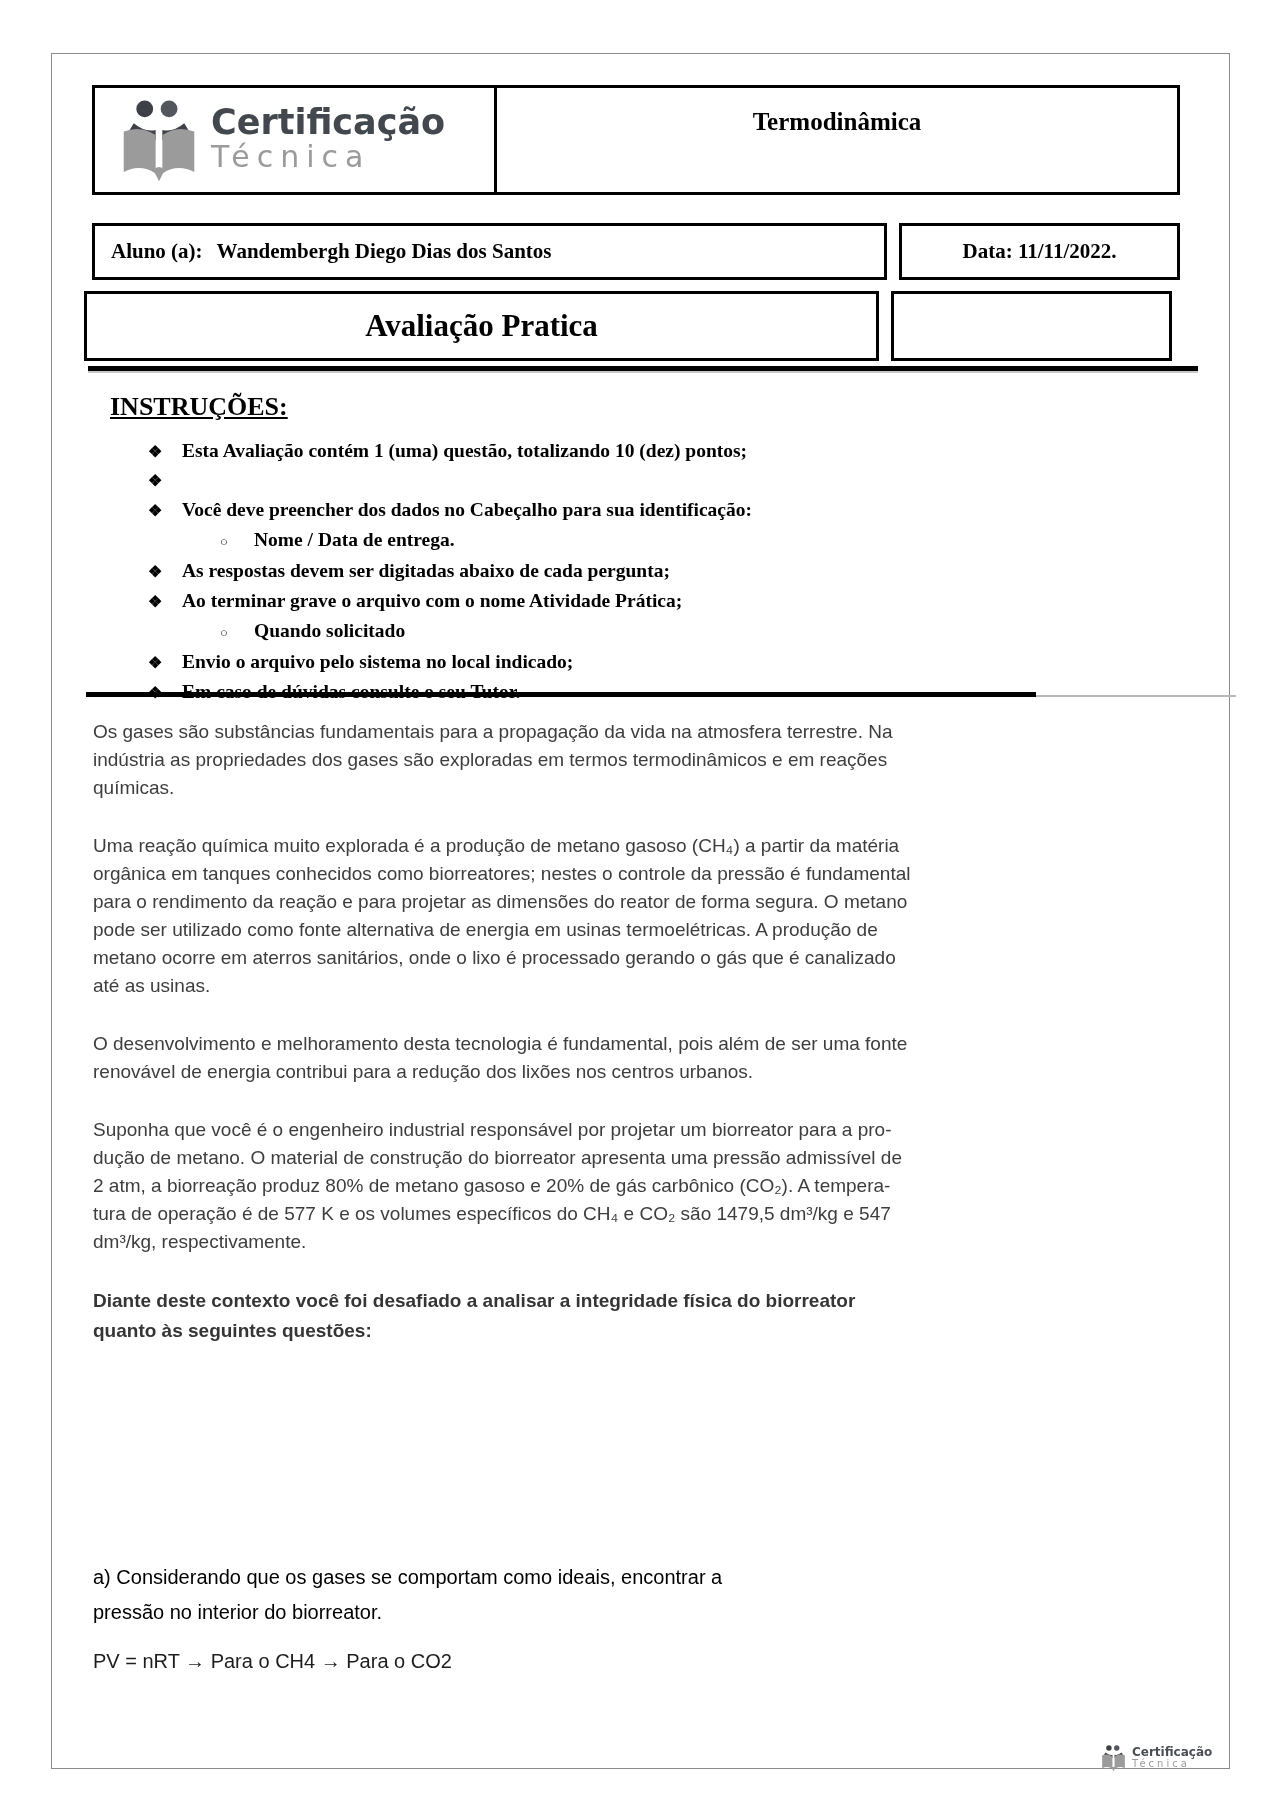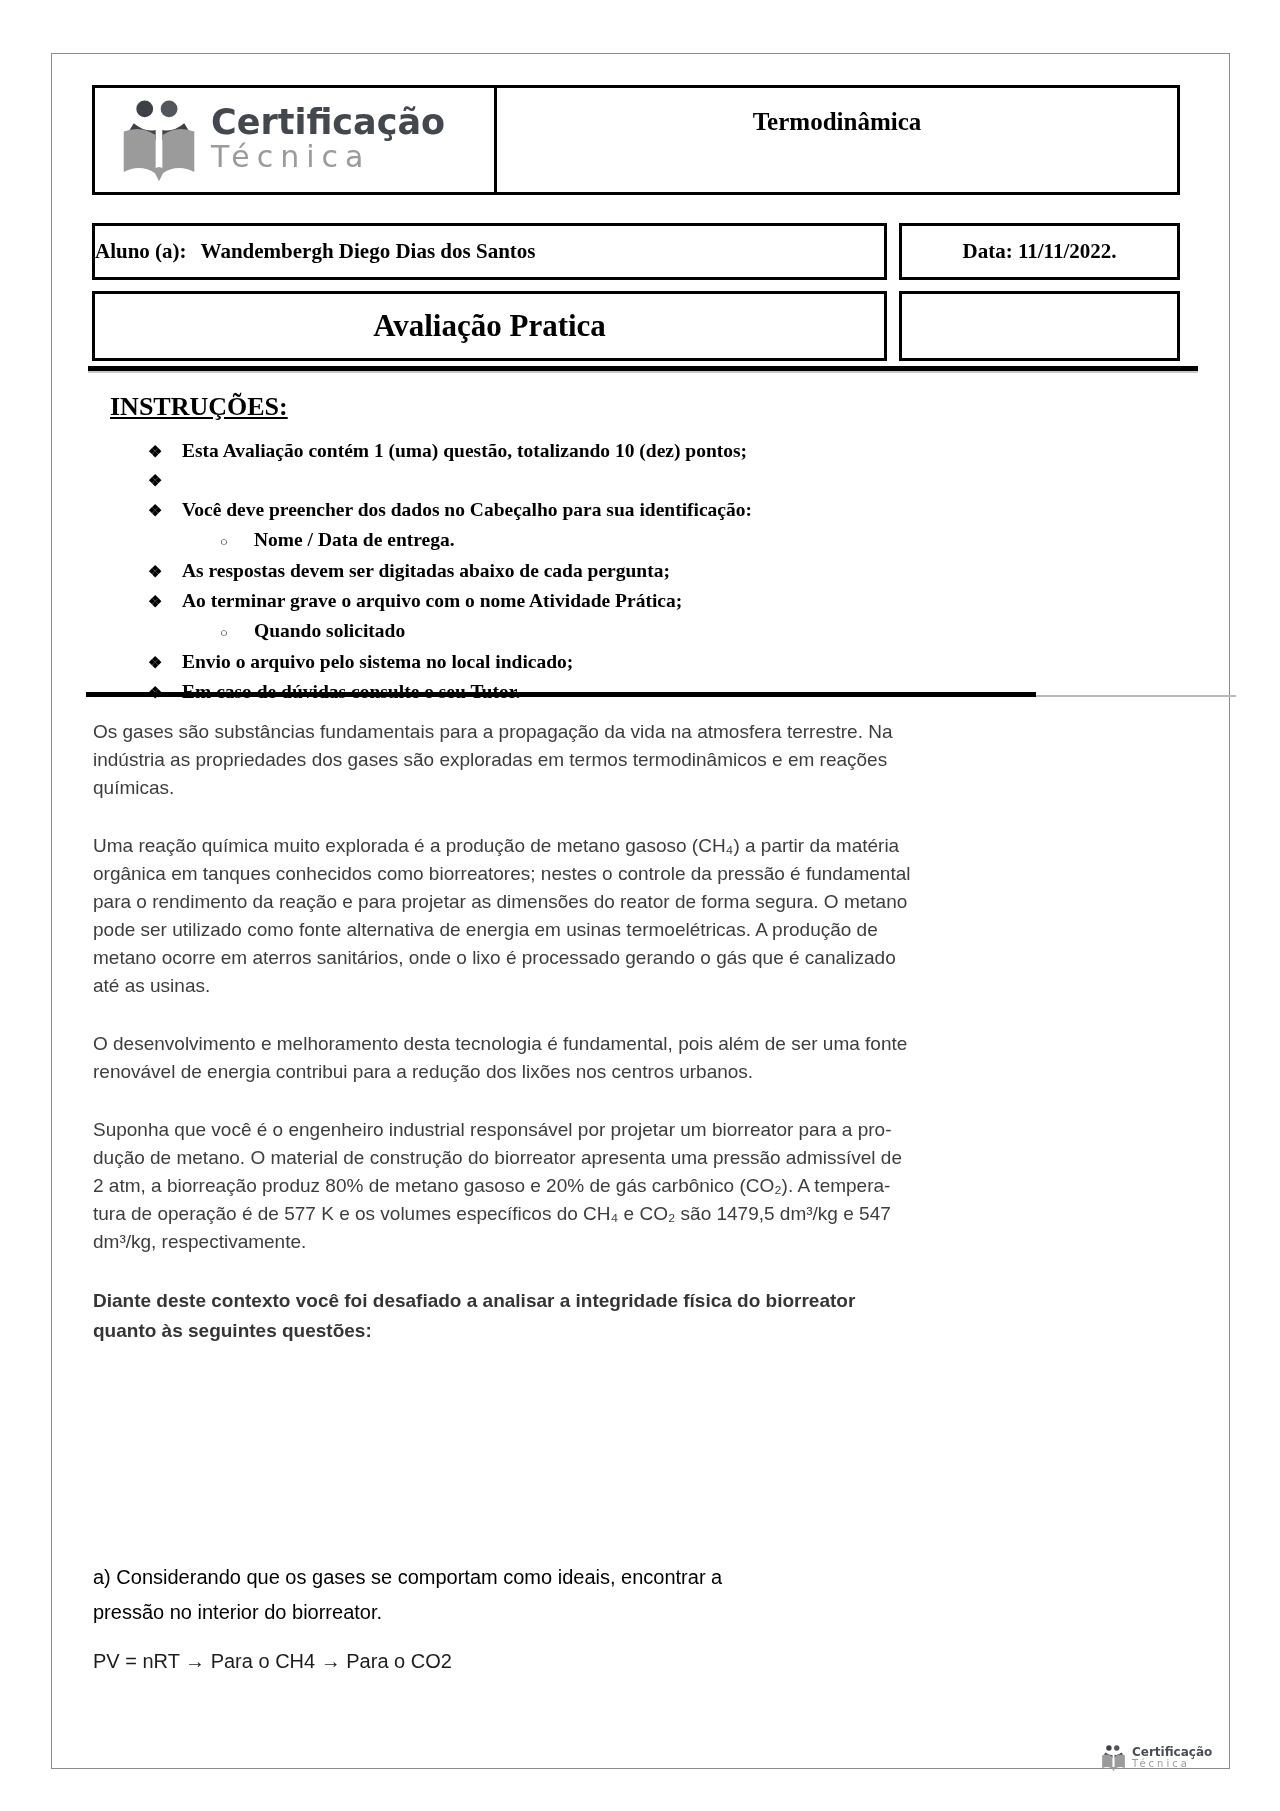--- a/index.html
+++ b/index.html
@@ -17,27 +17,27 @@
         text-align:center;padding-top:20px;}
   .course-title{font-size:25px;font-weight:bold;}
   .logo-icon{width:84px;height:88px;flex:0 0 auto;}
   .logo-text .l1{font-family:"DejaVu Sans", sans-serif;font-weight:bold;font-size:35px;
         color:#43474e;line-height:1.0;}
   .logo-text .l2{font-family:"DejaVu Sans", sans-serif;font-size:30px;color:#9b9b9b;
         letter-spacing:7px;line-height:1.15;}
 
   .row2{left:92px;top:223px;width:1088px;height:57px;}
   .aluno-cell{width:795px;border:3px solid #000;box-sizing:border-box;display:flex;
-        align-items:center;gap:14px;}
+        align-items:center;padding-left:16px;gap:14px;}
   .aluno-cell .lbl{font-weight:bold;font-size:21px;}
   .aluno-cell .val{font-weight:bold;font-size:21px;}
   .data-cell{margin-left:12px;flex:1;border:3px solid #000;box-sizing:border-box;display:flex;
         align-items:center;justify-content:center;font-weight:bold;font-size:21px;}
 
-  .row3{left:92px;top:291px;width:1088px;height:70px;}
+  .row3{left:84px;top:291px;width:1088px;height:70px;}
   .aval-cell{width:795px;border:3px solid #000;box-sizing:border-box;display:flex;
         align-items:center;justify-content:center;font-weight:bold;font-size:31px;}
   .empty-cell{margin-left:12px;flex:1;border:3px solid #000;box-sizing:border-box;}
 
   .rule1{position:absolute;left:88px;top:366px;width:1110px;height:5px;background:#000;
         border-bottom:2px solid #c9c9c9;}
   .rule2{position:absolute;left:86px;top:692px;width:950px;height:5px;background:#000;}
   .rule2-tail{position:absolute;left:1036px;top:695px;width:200px;height:2px;background:#b9b9b9;}
 
   

